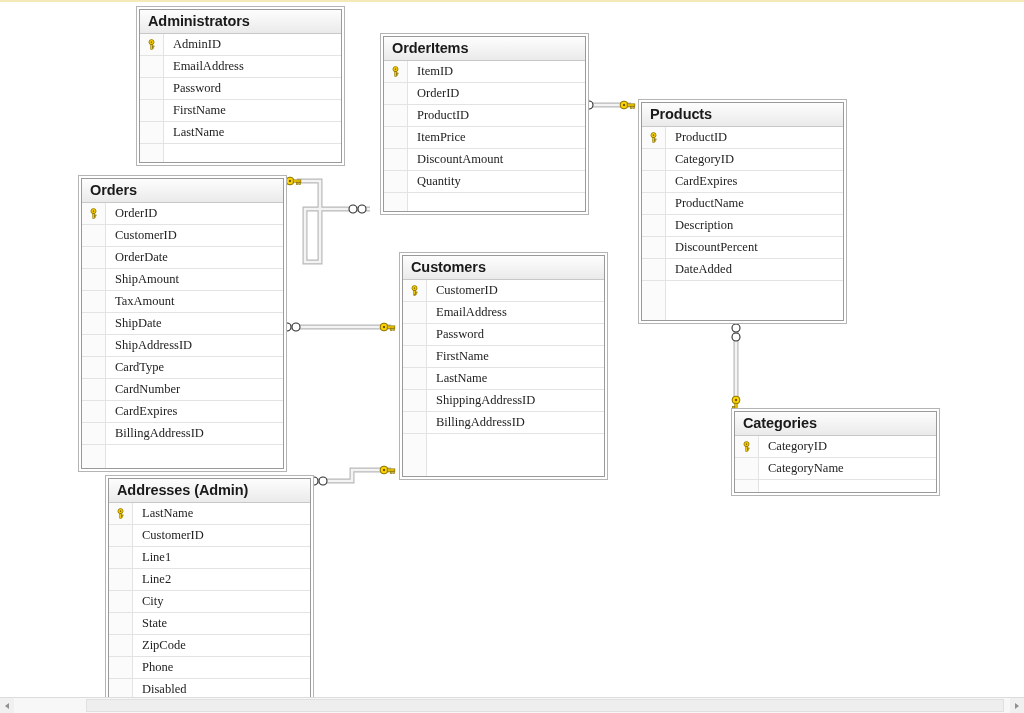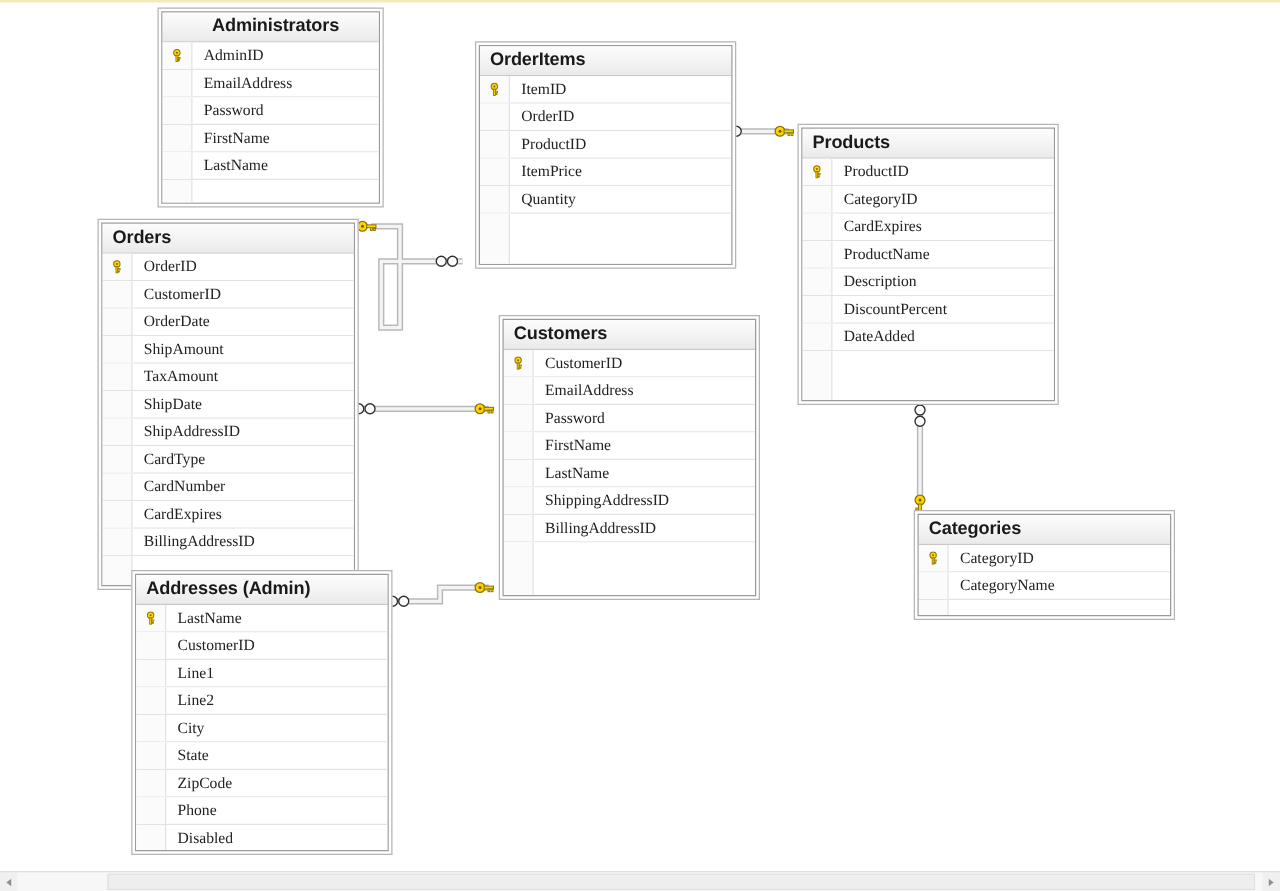--- a/index.html
+++ b/index.html
@@ -245,21 +245,21 @@
           <circle cx="4" cy="5.5" r="3.9" fill="#ffd400" stroke="#8a7200" stroke-width="1"></circle>
           <circle cx="4" cy="5.5" r="1.2" fill="#6f5c00"></circle>
           <rect x="7.2" y="4.4" width="7.6" height="2.3" fill="#ffd400" stroke="#8a7200" stroke-width="0.8"></rect>
           <rect x="10.4" y="6.7" width="1.5" height="2.2" fill="#ffd400" stroke="#8a7200" stroke-width="0.7"></rect>
           <rect x="12.9" y="6.7" width="1.5" height="2.2" fill="#ffd400" stroke="#8a7200" stroke-width="0.7"></rect>
         </g>
       </g>
     </svg>
 
   <div id="tables-layer">
-      <div class="table-box" style="left: 126px; top: 6px; width: 181px; height: 160px; text-align: center;">
+      <div class="table-box" style="left: 136px; top: 6px; width: 209px; height: 160px;">
         <div class="table-inner">
           <div class="table-title"><span>Administrators</span></div>
           <div class="rows">
             <div class="row">
               <div class="pk-cell">
                 <svg class="key-icon" width="9" height="11" viewBox="0 0 11 13">
                   <circle cx="5.5" cy="3.6" r="3.1" fill="#ffd400" stroke="#8a7200" stroke-width="1"></circle>
                   <circle cx="5.5" cy="3.6" r="1.0" fill="#7a6500"></circle>
                   <rect x="4.6" y="6.2" width="1.9" height="6.2" fill="#ffd400" stroke="#8a7200" stroke-width="0.8"></rect>
                   <rect x="6.5" y="8.2" width="2.2" height="1.2" fill="#ffd400" stroke="#8a7200" stroke-width="0.7"></rect>
@@ -313,20 +313,24 @@
             <div class="row">
               <div class="pk-cell"></div>
               <div class="col-name">ProductID</div>
             </div>
             <div class="row">
               <div class="pk-cell"></div>
               <div class="col-name">ItemPrice</div>
             </div>
             <div class="row">
               <div class="pk-cell"></div>
+              <div class="col-name">DiscountAmount</div>
+            </div>
+            <div class="row">
+              <div class="pk-cell"></div>
               <div class="col-name">Quantity</div>
             </div>
             <div class="filler">
               <div class="pk-cell"></div>
             </div>
           </div>
         </div>
       </div>
       <div class="table-box" style="left: 638px; top: 99px; width: 209px; height: 225px;">
         <div class="table-inner">
@@ -501,21 +505,21 @@
             <div class="row">
               <div class="pk-cell"></div>
               <div class="col-name">CategoryName</div>
             </div>
             <div class="filler">
               <div class="pk-cell"></div>
             </div>
           </div>
         </div>
       </div>
-      <div class="table-box" style="left: 105px; top: 456px; width: 209px; height: 228px;">
+      <div class="table-box" style="left: 105px; top: 475px; width: 209px; height: 228px;">
         <div class="table-inner">
           <div class="table-title"><span>Addresses</span><span class="suffix"> (Admin)</span></div>
           <div class="rows">
             <div class="row">
               <div class="pk-cell">
                 <svg class="key-icon" width="9" height="11" viewBox="0 0 11 13">
                   <circle cx="5.5" cy="3.6" r="3.1" fill="#ffd400" stroke="#8a7200" stroke-width="1"></circle>
                   <circle cx="5.5" cy="3.6" r="1.0" fill="#7a6500"></circle>
                   <rect x="4.6" y="6.2" width="1.9" height="6.2" fill="#ffd400" stroke="#8a7200" stroke-width="0.8"></rect>
                   <rect x="6.5" y="8.2" width="2.2" height="1.2" fill="#ffd400" stroke="#8a7200" stroke-width="0.7"></rect>

